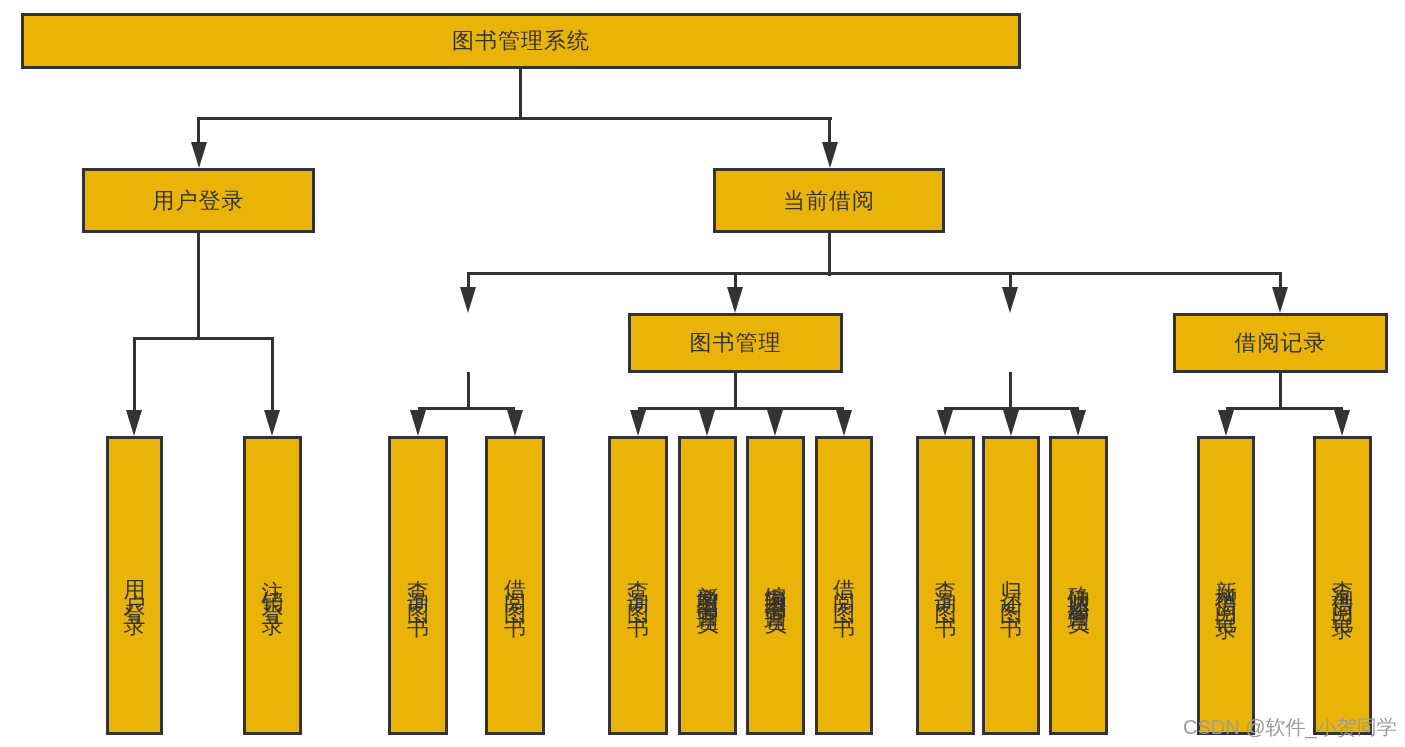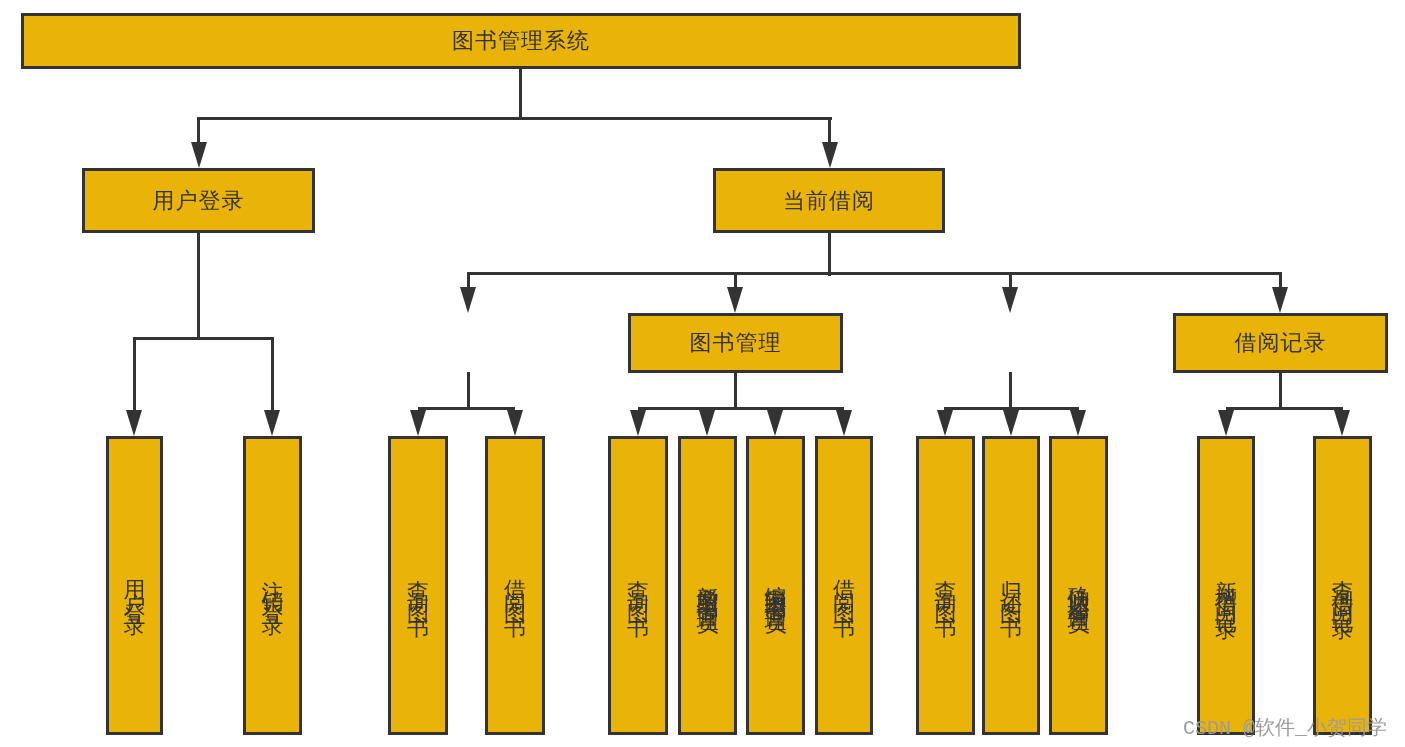--- a/index.html
+++ b/index.html
@@ -47,21 +47,20 @@
     border-right:8px solid transparent;
     border-top:26px solid var(--line);
   }
   .watermark{
     position:absolute;
     left:1183px;top:714px;
     font-size:20px;
     color:var(--watermark);
     white-space:nowrap;
     z-index:5;
-    font-family:Liberation Mono, monospace;
   }
 </style>
 </head>
 <body>
 
 <div class="canvas">
 
   <div class="node h" style="left:21px;top:13px;width:1000px;height:56px;">图书管理系统</div>
 
   <div class="vshaft" style="left:519px;top:68px;height:51px;"></div>

